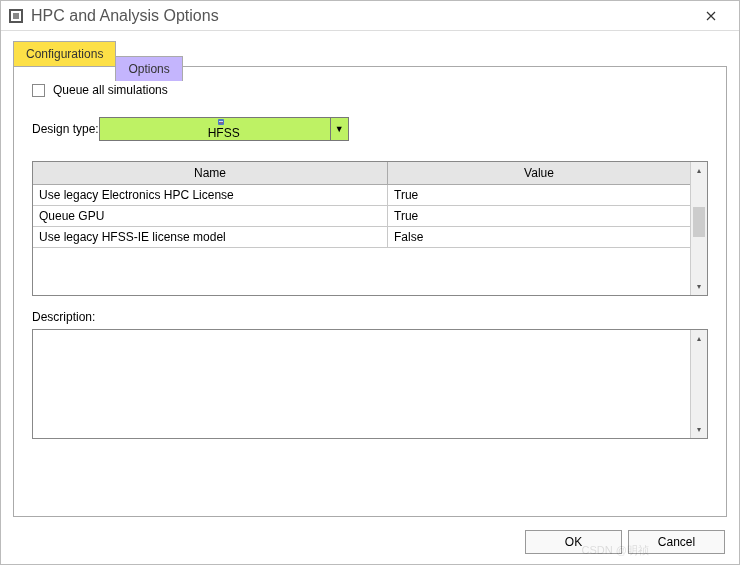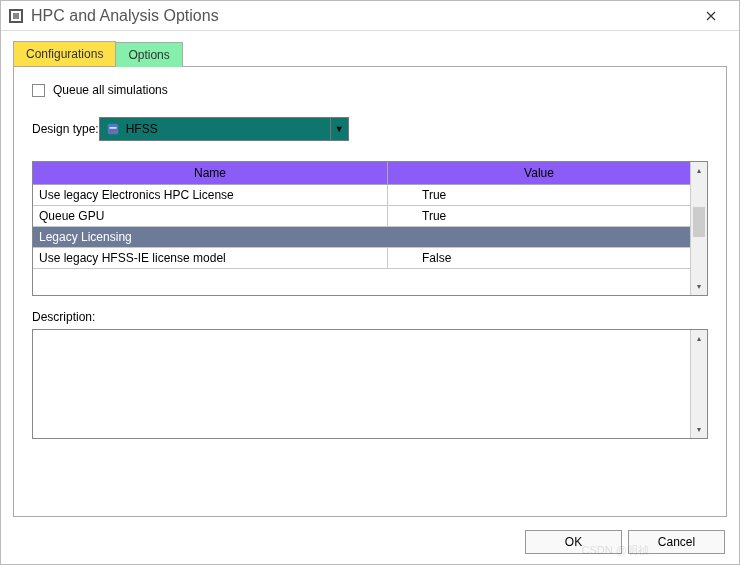--- a/index.html
+++ b/index.html
@@ -6,35 +6,35 @@
     body { font-family: "Segoe UI", Tahoma, sans-serif; font-size: 12px; background: #fff; width: 740px; height: 565px; position: relative; border: 1px solid #bbb; }
     .titlebar { height: 30px; display: flex; align-items: center; padding: 0 8px; border-bottom: 1px solid #ddd; background: #fff; }
     .titlebar-icon { width: 14px; height: 14px; border: 2px solid #555; margin-right: 8px; position: relative; }
     .titlebar-icon::after { content: ""; position: absolute; inset: 2px; background: #888; }
     .titlebar-text { flex: 1; color: #555; font-size: 16px; }
     .titlebar-close { width: 40px; height: 28px; display: flex; align-items: center; justify-content: center; color: #333; font-size: 14px; cursor: pointer; }
     .content-wrap { position: absolute; top: 40px; left: 12px; right: 12px; bottom: 46px; }
     .tabs { display: flex; position: relative; z-index: 2; }
     .tab { padding: 5px 12px; border: 1px solid #aaa; background: #fde047; border-bottom: none; cursor: pointer; font-size: 12px; color: #333; }
     .tab + .tab { margin-left: -1px; }
-    .tab.active { background: #86efac; position: relative; top: 1px; }
+    .tab.active { background: #c4b5fd; position: relative; top: 15px; }
     .panel { border: 1px solid #aaa; padding: 16px 18px; background: #fff; height: calc(100% - 26px); position: relative; }
     .checkbox-row { display: flex; align-items: center; margin-bottom: 20px; }
     .checkbox { width: 13px; height: 13px; border: 1px solid #888; margin-right: 8px; background: #fff; cursor: pointer; }
     .design-row { display: flex; align-items: center; margin-bottom: 20px; }
-    .dropdown { width: 250px; height: 24px; border: 1px solid #777; display: flex; align-items: center; padding: 0 6px; background: #0f766e; position: relative; cursor: pointer; }
+    .dropdown { width: 250px; height: 24px; border: 1px solid #777; display: flex; align-items: center; padding: 0 6px; background: #bef264; position: relative; cursor: pointer; flex-direction: column; }
     .dropdown-icon { width: 14px; height: 14px; margin-right: 6px; }
     .dropdown-arrow { position: absolute; right: 0; top: 0; bottom: 0; width: 18px; border-left: 1px solid #777; display: flex; align-items: center; justify-content: center; font-size: 9px; }
     .table-wrap { border: 1px solid #888; height: 135px; display: flex; }
     .table-body { flex: 1; overflow: hidden; }
-    .table-header { display: flex; background: #8b5cf6; border-bottom: 1px solid #aaa; }
+    .table-header { display: flex; background: #e5e5e5; border-bottom: 1px solid #aaa; }
     .th { text-align: center; padding: 4px; font-size: 12px; }
     .th-name { width: 355px; border-right: 1px solid #aaa; }
     .th-value { flex: 1; }
-    .tr { display: flex; border-bottom: 1px solid #c8c8c8; gap: 28px; }
+    .tr { display: flex; border-bottom: 1px solid #c8c8c8; }
     .td { padding: 3px 6px; font-size: 12px; }
     .td-name { width: 355px; border-right: 1px solid #c8c8c8; }
     .td-value { flex: 1; }
     .tr.selected { background: #6d7b99; color: #fff; }
     .tr.selected .td-name { border-right-color: #6d7b99; }
     .tr.partial .td { white-space: nowrap; overflow: hidden; }
     .scrollbar { width: 17px; background: #f0f0f0; border-left: 1px solid #ccc; display: flex; flex-direction: column; }
     .scroll-arrow { height: 17px; display: flex; align-items: center; justify-content: center; font-size: 8px; color: #555; cursor: pointer; }
     .scroll-thumb { background: #ccc; margin: 0 2px; height: 30px; position: relative; top: 28px; }
     .scroll-track { flex: 1; position: relative; }
@@ -90,24 +90,20 @@
           <div class="th th-value">Value</div>
         </div>
         <div class="tr">
           <div class="td td-name">Use legacy Electronics HPC License</div>
           <div class="td td-value">True</div>
         </div>
         <div class="tr">
           <div class="td td-name">Queue GPU</div>
           <div class="td td-value">True</div>
         </div>
-        <div class="tr selected">
-          <div class="td td-name">Legacy Licensing</div>
-          <div class="td td-value"></div>
-        </div>
         <div class="tr partial">
           <div class="td td-name">Use legacy HFSS-IE license model</div>
           <div class="td td-value">False</div>
         </div>
       </div>
       <div class="scrollbar">
         <div class="scroll-arrow">▴</div>
         <div class="scroll-track">
           <div class="scroll-thumb"></div>
         </div>

